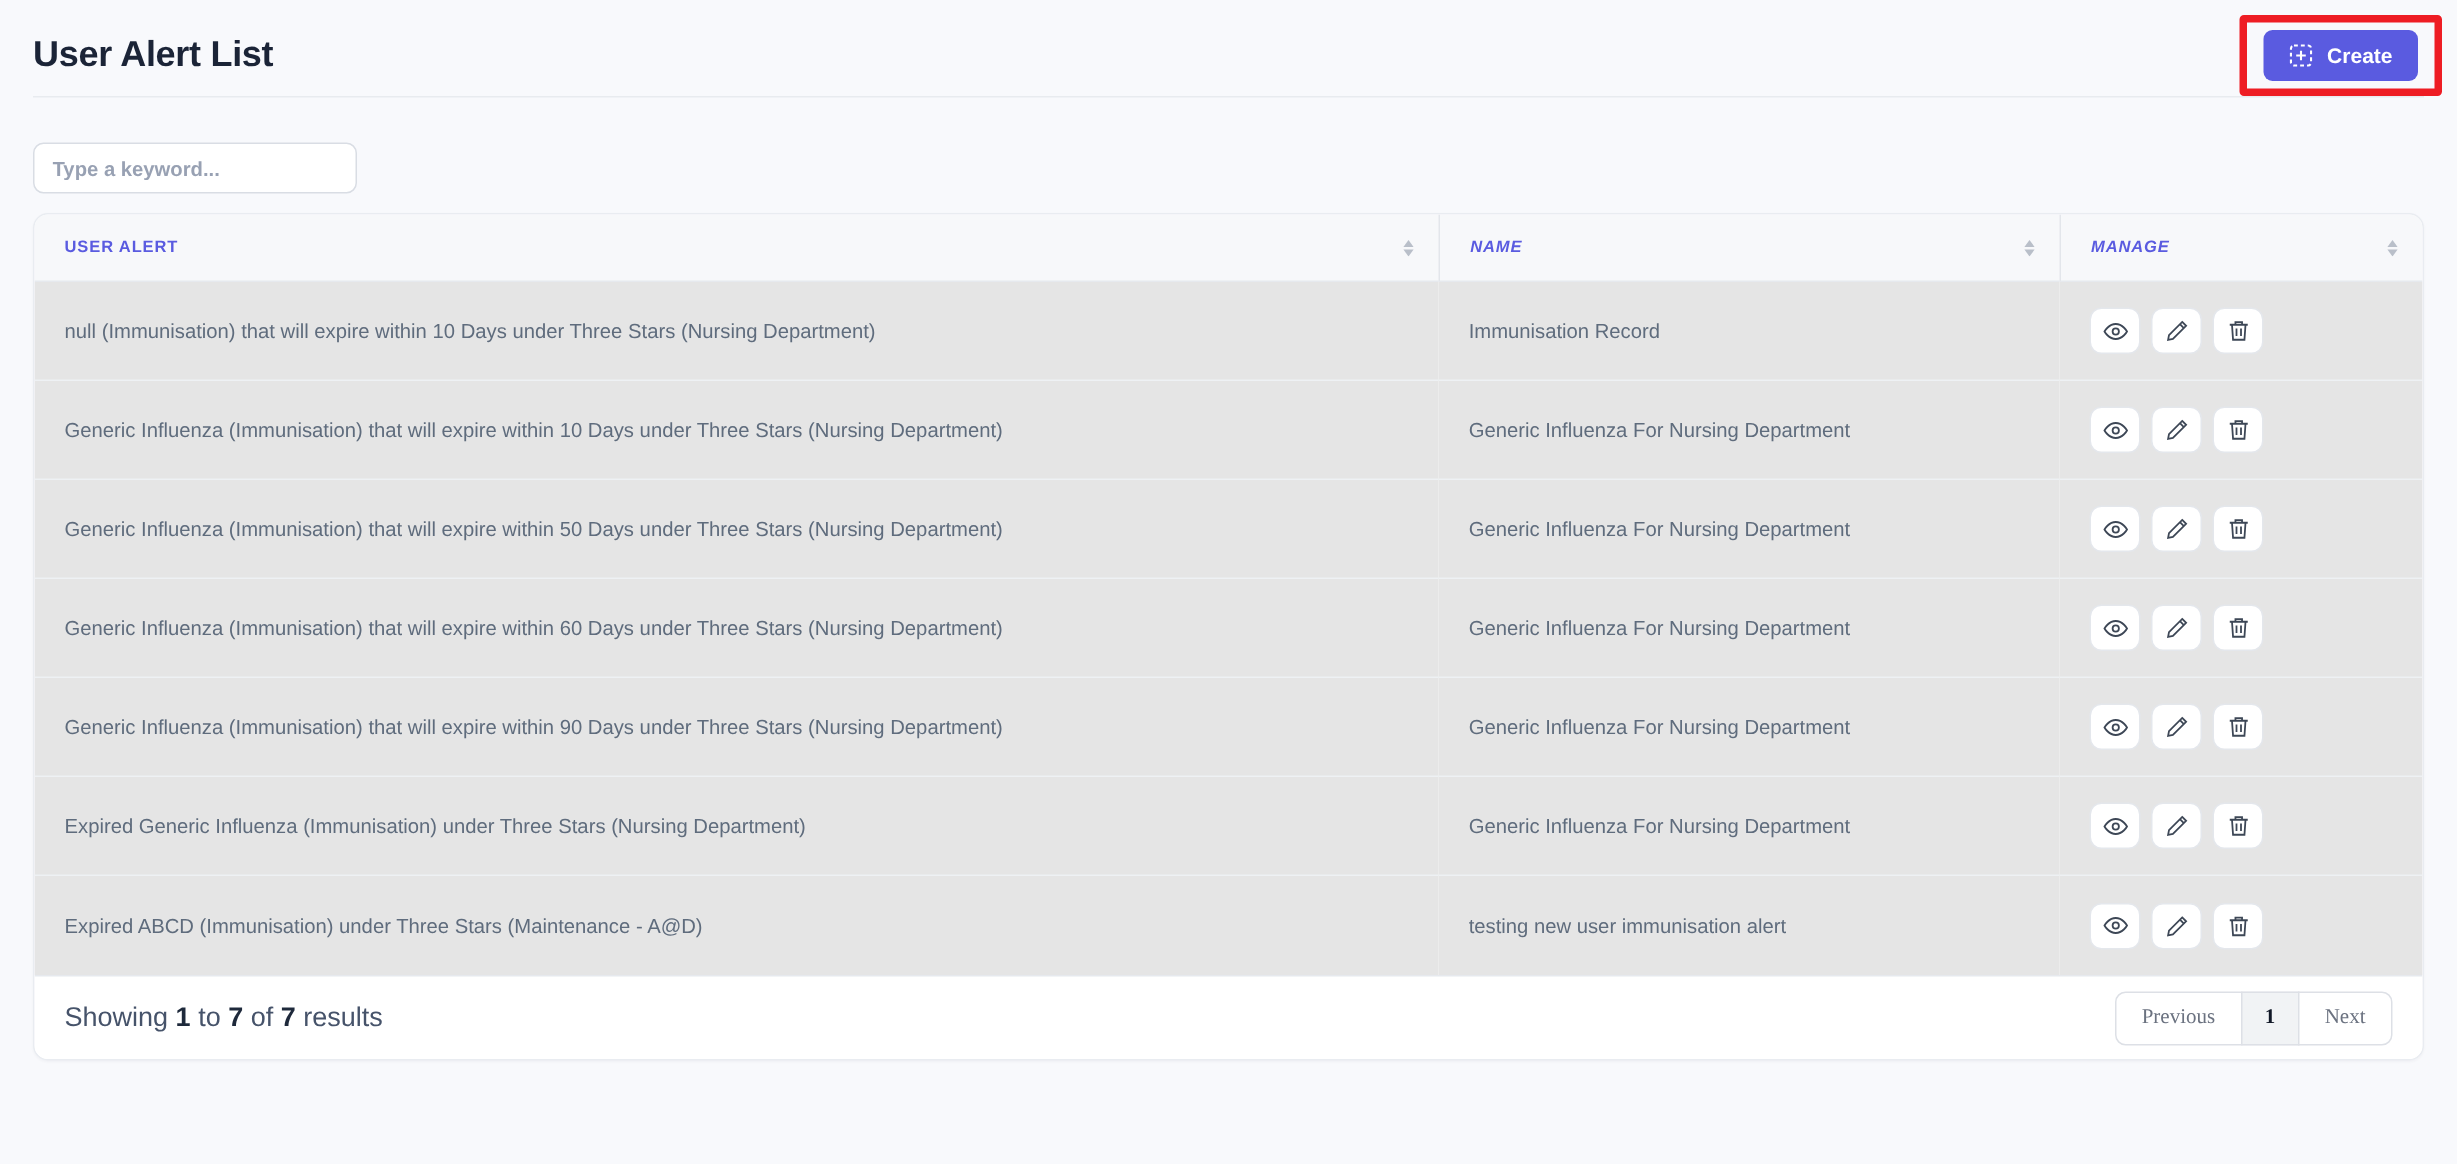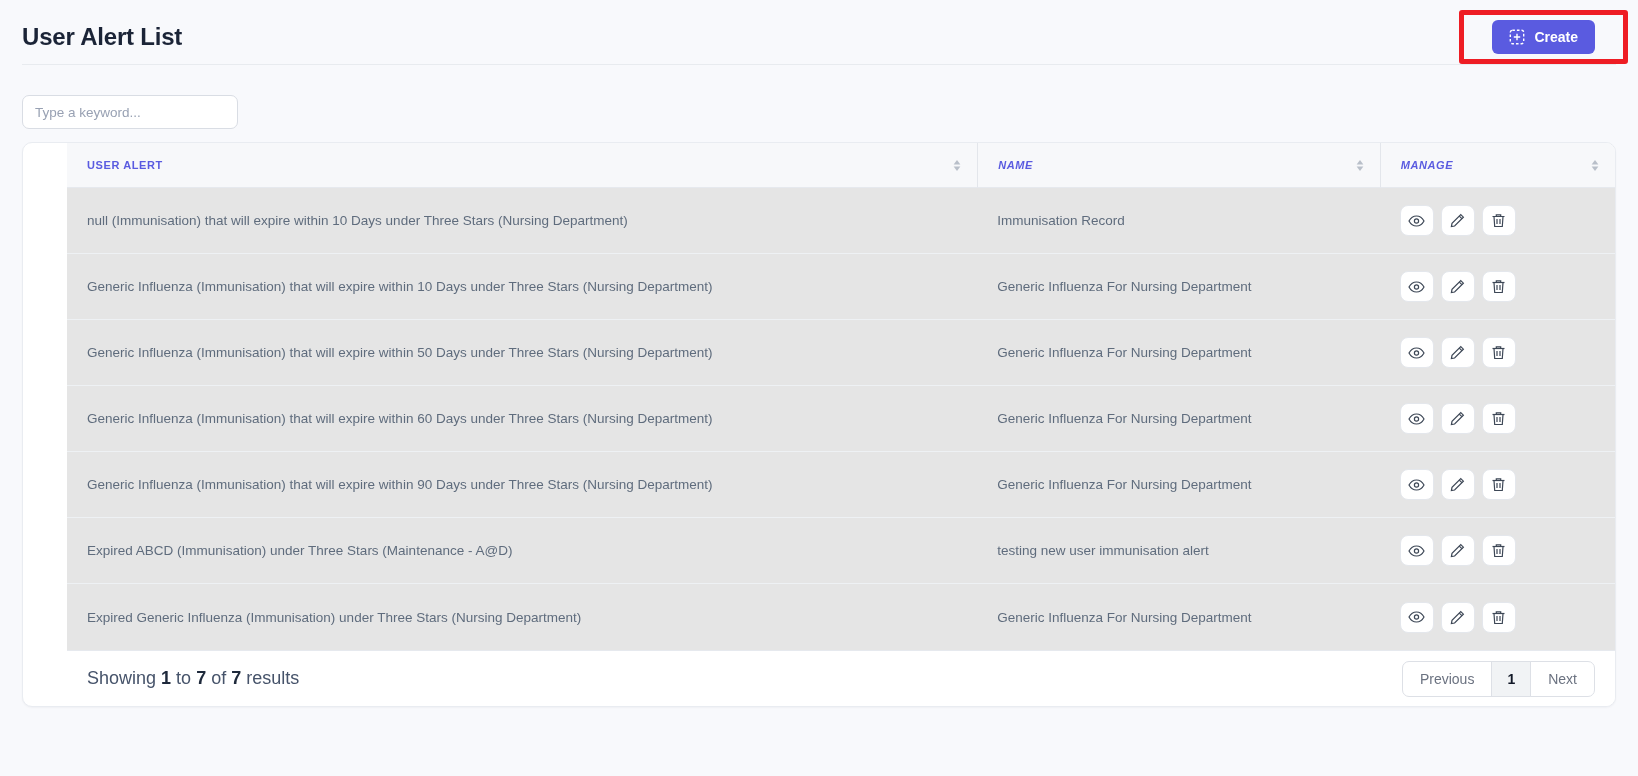--- a/index.html
+++ b/index.html
@@ -26,52 +26,51 @@
   .topbar{
     display:flex;align-items:center;justify-content:space-between;
     padding:10px 10px 0 22px;height:64px;
   }
   .page-title{
     font-size:24px;font-weight:700;color:var(--title);letter-spacing:-.2px;
   }
   .annotation-box{
     border:5px solid var(--annotation);
     border-radius:3px;
-    padding:5px 28px;
+    padding:5px 11px;
     margin-right:0px;
     background:transparent;
   }
   .create-btn{
     display:inline-flex;align-items:center;gap:9px;
     background:var(--accent);color:#fff;border:none;cursor:pointer;
     font-family:inherit;font-size:14px;font-weight:600;
     padding:9px 17px;border-radius:6px;
   }
   .create-btn svg{display:block;}
   .divider{border:none;border-top:1px solid #e8ebef;margin:0 22px;}
 
   
   .search{
     display:block;margin:30px 4px 0 22px;
     width:216px;height:34px;
     border:1px solid #d9dde4;border-radius:7px;
     padding:0 12px;font-family:inherit;font-size:13.5px;color:#42506b;
-    background:#fff;outline:none;
+    background:#fff;outline:none;font-weight:bold;
   }
   .search::placeholder{color:#98a1b3;}
 
   
   .card{
     margin:13px 22px 0 22px;
     background:#fff;
     border:1px solid #e9ecf1;
     border-radius:10px;
     overflow:hidden;
     box-shadow:0 1px 2px rgba(16,24,40,.04);
-    padding-left:44px;
   }
   table{width:100%;border-collapse:separate;border-spacing:0;table-layout:fixed;}
   th{
     background:var(--headbg);
     height:45px;padding:0 16px 0 20px;
     font-size:11px;font-weight:700;letter-spacing:.6px;
     color:var(--accent);text-align:left;
     border-bottom:1px solid #e6e9ee;
     cursor:pointer;
   }
@@ -101,21 +100,21 @@
     display:flex;align-items:center;justify-content:space-between;
     height:56px;padding:0 20px;
     border-top:1px solid #e6e9ee;background:#fff;
   }
   .summary{font-size:18px;color:#46536a;}
   .summary b{color:#1e293b;font-weight:700;}
   .pager{display:inline-flex;}
   .page-btn{
     height:36px;padding:0 17px;
     background:#fff;border:1px solid #dde0e6;
-    font-family:Liberation Sans, sans-serif;font-size:14px;color:#6b7280;
+    font-family:Liberation Serif, serif;font-size:14px;color:#6b7280;
     cursor:pointer;margin-left:-1px;text-align:center;
   }
   .page-btn:first-child{border-radius:7px 0 0 7px;margin-left:0;}
   .page-btn:last-child{border-radius:0 7px 7px 0;}
   .page-btn.active{background:#f1f3f5;color:#111827;font-weight:700;padding:0 15px;}
 </style>
 </head>
 <body>
 
 <div class="page">
@@ -354,56 +353,56 @@
                       <path d="M5.3 3.5V1.8h4.4v1.7"></path>
                       <path d="M3 3.5l.7 10h7.6l.7-10"></path>
                       <path d="M6 6v5M9 6v5"></path>
                     </svg>
                   </span>
                 </button>
               </span>
             </td>
           </tr>
           <tr>
+            <td>Expired Generic Influenza (Immunisation) under Three Stars (Nursing Department)</td>
+            <td>Generic Influenza For Nursing Department</td>
+            <td>
+              <span class="actions">
+                <button class="icon-btn">
+                  <span>
+                    <svg width="17" height="14" viewBox="0 0 17 14" fill="none" stroke="#3d4756" stroke-width="1.2">
+                      <path d="M1 7s2.7-5 7.5-5S16 7 16 7s-2.7 5-7.5 5S1 7 1 7z"></path>
+                      <circle cx="8.5" cy="7" r="2.1"></circle>
+                    </svg>
+                  </span>
+                </button>
+                <button class="icon-btn">
+                  <span>
+                    <svg width="15" height="15" viewBox="0 0 15 15" fill="none" stroke="#3d4756" stroke-width="1.2">
+                      <path d="M10.8 1.6l2.6 2.6L4.6 13l-3.2.6.6-3.2 8.8-8.8z"></path>
+                      <path d="M9.3 3.1l2.6 2.6"></path>
+                    </svg>
+                  </span>
+                </button>
+                <button class="icon-btn">
+                  <span>
+                    <svg width="15" height="15" viewBox="0 0 15 15" fill="none" stroke="#3d4756" stroke-width="1.2">
+                      <path d="M1.5 3.5h12"></path>
+                      <path d="M5.3 3.5V1.8h4.4v1.7"></path>
+                      <path d="M3 3.5l.7 10h7.6l.7-10"></path>
+                      <path d="M6 6v5M9 6v5"></path>
+                    </svg>
+                  </span>
+                </button>
+              </span>
+            </td>
+          </tr>
+          <tr>
             <td>Expired ABCD (Immunisation) under Three Stars (Maintenance - A@D)</td>
             <td>testing new user immunisation alert</td>
-            <td>
-              <span class="actions">
-                <button class="icon-btn">
-                  <span>
-                    <svg width="17" height="14" viewBox="0 0 17 14" fill="none" stroke="#3d4756" stroke-width="1.2">
-                      <path d="M1 7s2.7-5 7.5-5S16 7 16 7s-2.7 5-7.5 5S1 7 1 7z"></path>
-                      <circle cx="8.5" cy="7" r="2.1"></circle>
-                    </svg>
-                  </span>
-                </button>
-                <button class="icon-btn">
-                  <span>
-                    <svg width="15" height="15" viewBox="0 0 15 15" fill="none" stroke="#3d4756" stroke-width="1.2">
-                      <path d="M10.8 1.6l2.6 2.6L4.6 13l-3.2.6.6-3.2 8.8-8.8z"></path>
-                      <path d="M9.3 3.1l2.6 2.6"></path>
-                    </svg>
-                  </span>
-                </button>
-                <button class="icon-btn">
-                  <span>
-                    <svg width="15" height="15" viewBox="0 0 15 15" fill="none" stroke="#3d4756" stroke-width="1.2">
-                      <path d="M1.5 3.5h12"></path>
-                      <path d="M5.3 3.5V1.8h4.4v1.7"></path>
-                      <path d="M3 3.5l.7 10h7.6l.7-10"></path>
-                      <path d="M6 6v5M9 6v5"></path>
-                    </svg>
-                  </span>
-                </button>
-              </span>
-            </td>
-          </tr>
-          <tr>
-            <td>Expired Generic Influenza (Immunisation) under Three Stars (Nursing Department)</td>
-            <td>Generic Influenza For Nursing Department</td>
             <td>
               <span class="actions">
                 <button class="icon-btn">
                   <span>
                     <svg width="17" height="14" viewBox="0 0 17 14" fill="none" stroke="#3d4756" stroke-width="1.2">
                       <path d="M1 7s2.7-5 7.5-5S16 7 16 7s-2.7 5-7.5 5S1 7 1 7z"></path>
                       <circle cx="8.5" cy="7" r="2.1"></circle>
                     </svg>
                   </span>
                 </button>

